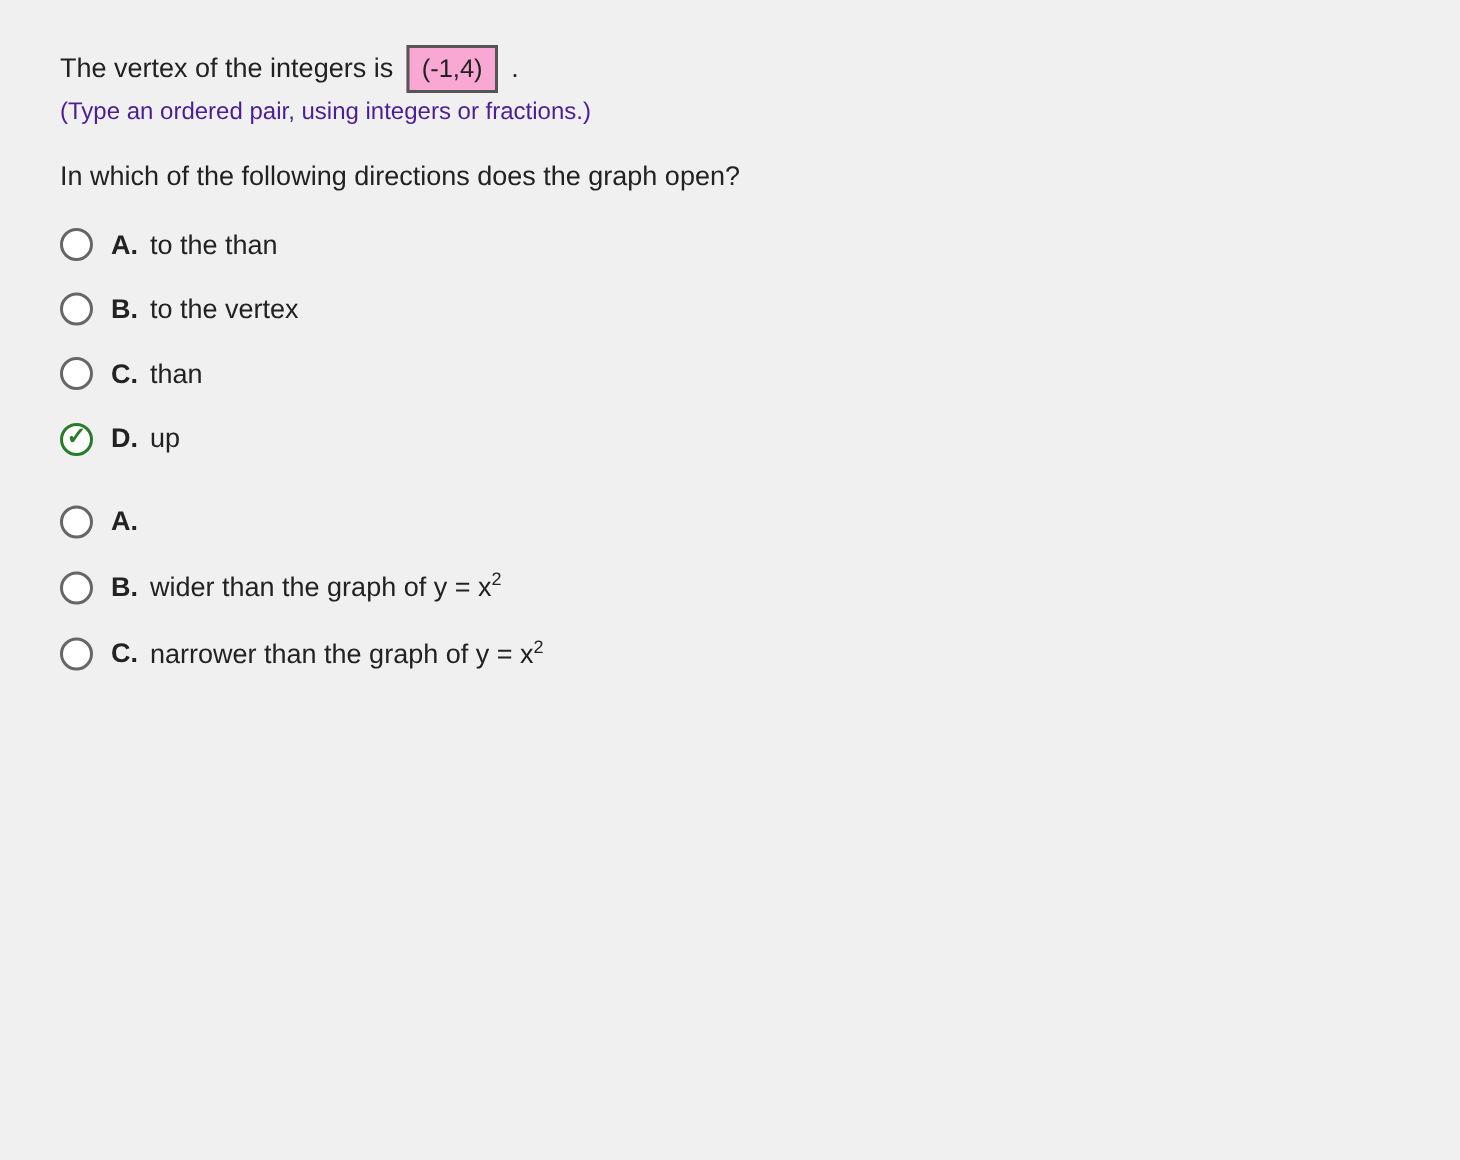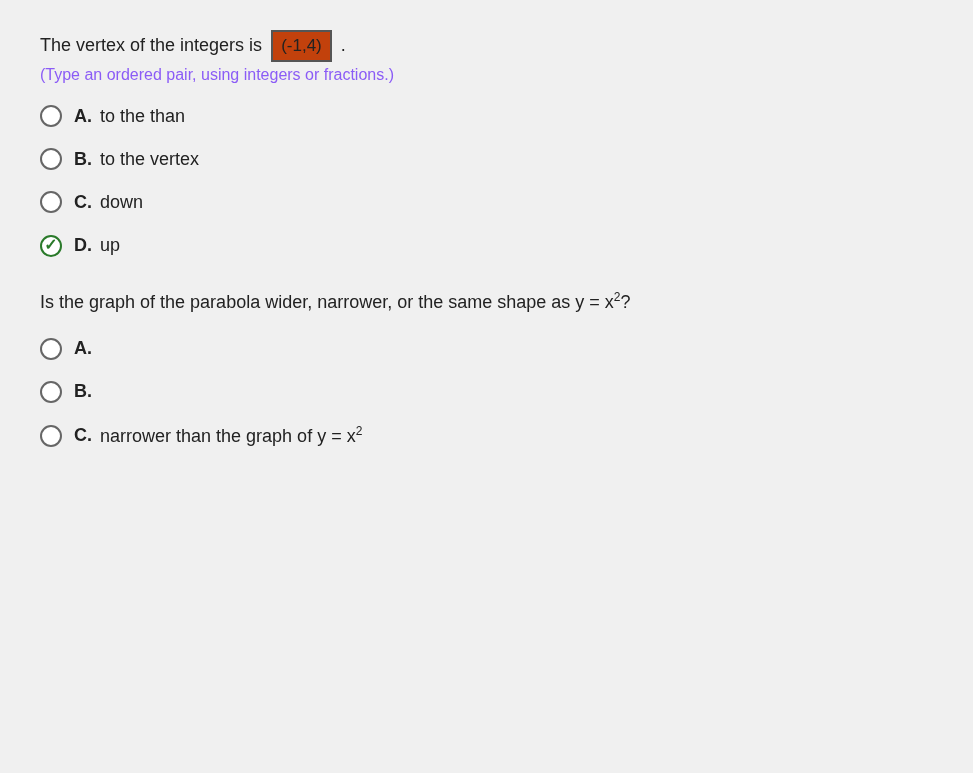--- a/index.html
+++ b/index.html
@@ -26,28 +26,28 @@
       margin-bottom: 4px;
       font-size: 18px;
       line-height: 1.5;
     }
 
     .vertex-box {
       display: inline-block;
       border: 2px solid #555;
       padding: 1px 8px;
       font-size: 17px;
-      background: #c2410c;
+      background: #f9a8d4;
       margin: 0 4px;
       font-weight: 500;
     }
 
     .instruction-line {
       font-size: 16px;
-      color: #8b5cf6;
+      color: #4c1d95;
       margin-bottom: 20px;
     }
 
     .question-text {
       font-size: 18px;
       margin-bottom: 20px;
       line-height: 1.5;
     }
 
     .options-group {
@@ -113,56 +113,55 @@
 <div class="content-area">
 
   <div class="vertex-line">
     <span>The vertex of the integers is</span>
     <span class="vertex-box">(-1,4)</span>
     <span>.</span>
   </div>
 
   <div class="instruction-line">(Type an ordered pair, using integers or fractions.)</div>
 
+  <div class="question-text">In which of the following directions does the graph open?</div>
 
   <div class="options-group">
     <div class="option-item">
       <div class="radio-circle"></div>
       <span class="option-label">A.</span>
       <span class="option-text">to the than</span>
     </div>
     <div class="option-item">
       <div class="radio-circle"></div>
       <span class="option-label">B.</span>
       <span class="option-text">to the vertex</span>
     </div>
     <div class="option-item">
       <div class="radio-circle"></div>
       <span class="option-label">C.</span>
-      <span class="option-text">down</span>
+      <span class="option-text">than</span>
     </div>
     <div class="option-item">
       <div class="radio-circle checked"></div>
       <span class="option-label">D.</span>
       <span class="option-text">up</span>
     </div>
   </div>
 
-  <div class="question-text section-divider">
-    Is the graph of the parabola wider, narrower, or the same shape as y = x<sup>2</sup>?
-  </div>
 
   <div class="options-group">
     <div class="option-item">
       <div class="radio-circle"></div>
       <span class="option-label">A.</span>
     </div>
     <div class="option-item">
       <div class="radio-circle"></div>
       <span class="option-label">B.</span>
+      <span class="option-text">wider than the graph of y = x<sup>2</sup></span>
     </div>
     <div class="option-item">
       <div class="radio-circle"></div>
       <span class="option-label">C.</span>
       <span class="option-text">narrower than the graph of y = x<sup>2</sup></span>
     </div>
   </div>
 
 </div>
 

